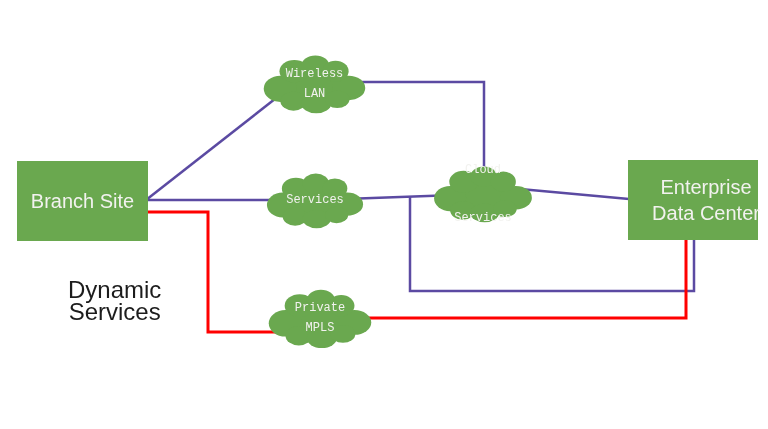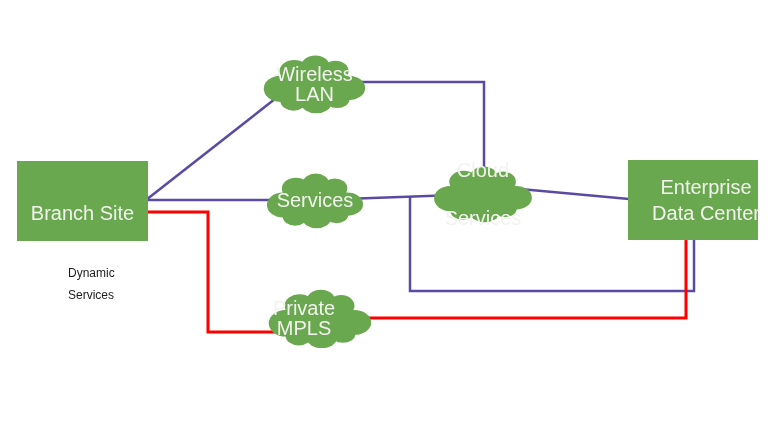--- a/index.html
+++ b/index.html
@@ -28,31 +28,32 @@
     justify-content: center;
     text-align: center;
     color: #f2f2ef;
     pointer-events: none;
   }
   .box-label {
     font-size: 20px;
     line-height: 26px;
   }
   .cloud-label {
-    font-size: 20px;
+    font-size: 12px;
     line-height: 20px;
+    font-family: Liberation Mono, monospace;
   }
   .caption {
     position: absolute;
     left: 68px;
-    top: 263px;
+    top: 279px;
     color: #1c1c1c;
-    font-size: 12px;
+    font-size: 24px;
     line-height: 21.5px;
-    text-align: left;
+    text-align: center;
   }
   .caption span { display: block; }
 </style>
 </head>
 <body>
 
 <div class="stage">
 
   <svg width="768" height="429" viewBox="0 0 768 429">
     <defs>
@@ -81,21 +82,21 @@
 
     <rect x="17" y="161" width="131" height="80" fill="#6aa84f"></rect>
     <rect x="628" y="160" width="130" height="80" fill="#6aa84f"></rect>
 
     <use href="#cloud-shape" x="262" y="52" width="105" height="63" fill="#6aa84f"></use>
     <use href="#cloud-shape" x="262" y="171" width="106" height="58" fill="#6aa84f"></use>
     <use href="#cloud-shape" x="432" y="164" width="102" height="59" fill="#6aa84f"></use>
     <use href="#cloud-shape" x="267" y="287" width="106" height="62" fill="#6aa84f"></use>
   </svg>
 
-  <div class="node-label box-label" style="left:17px; top:161px; width:131px; height:80px;margin-top:12px;">
+  <div class="node-label box-label" style="left:17px; top:161px; width:131px; height:80px;">
     <span>Branch Site</span>
   </div>
 
   <div class="node-label box-label" style="left:628px; top:160px; width:156px; height:80px;">
     <span>Enterprise</span>
     <span>Data Center</span>
   </div>
 
   <div class="node-label cloud-label" style="left:262px; top:52px; width:105px; height:63px;">
     <span>Wireless</span>
@@ -104,21 +105,21 @@
 
   <div class="node-label cloud-label" style="left:262px; top:171px; width:106px; height:58px;">
     <span>Services</span>
   </div>
 
   <div class="node-label cloud-label" style="left:432px; top:164px; width:102px; height:59px;gap:28px;">
     <span>Cloud</span>
     <span>Services</span>
   </div>
 
-  <div class="node-label cloud-label" style="left:251px; top:287px; width:106px; height:62px;">
+  <div class="node-label cloud-label" style="left:267px; top:287px; width:106px; height:62px;">
     <span>Private</span>
     <span>MPLS</span>
   </div>
 
   <div class="caption">
     <span>Dynamic</span>
     <span>Services</span>
   </div>
 
 </div>

